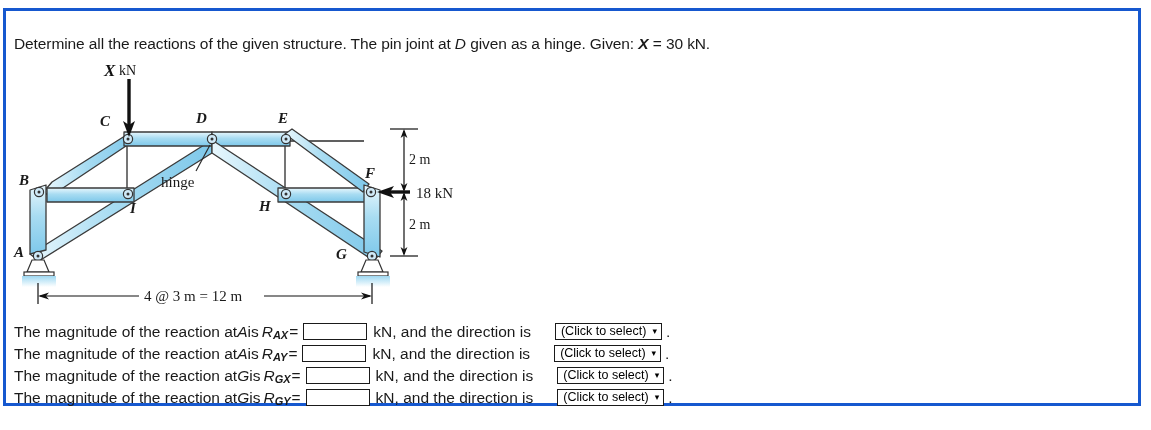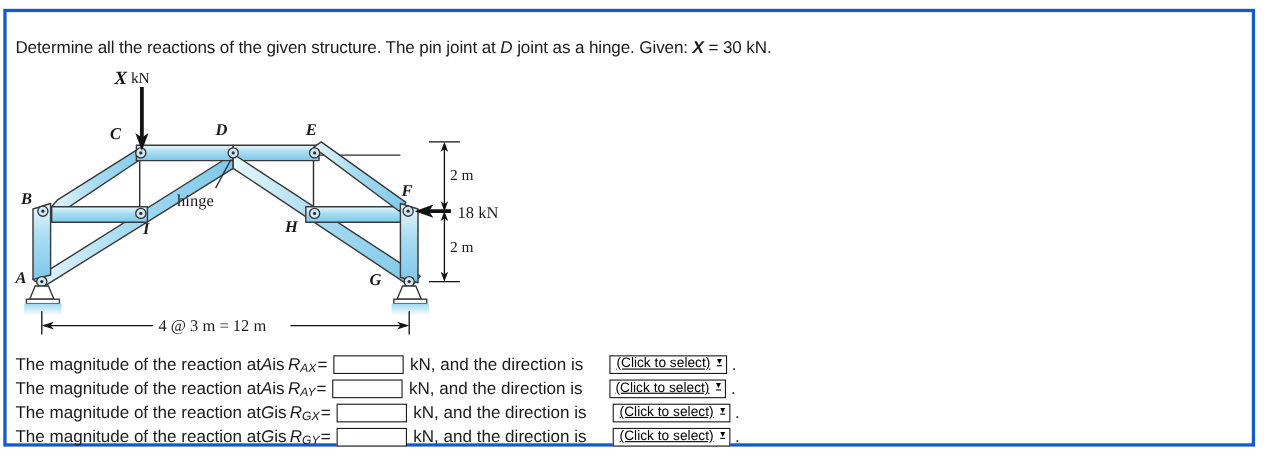--- a/index.html
+++ b/index.html
@@ -56,62 +56,62 @@
   .arow .it { font-style: italic; }
   .sym {
     font-style: italic;
     display: inline-block;
     margin: 0 1px 0 3px;
   }
   .sym sub {
     font-size: 11px;
     font-style: italic;
     vertical-align: -2px;
+    font-weight: bold;
   }
   .eq { margin-right: 2px; }
   .ans-input {
     width: 64px; height: 17px;
     border: 1.4px solid #1a1a1a;
     background: #fff;
     margin: 0 3px;
     font-family: "Liberation Sans", sans-serif;
     font-size: 12px;
     box-sizing: border-box;
     padding: 0 2px;
     outline: none;
   }
   .mid { margin: 0 20px 0 3px; }
   .sel {
     display: inline-flex;
-    align-items: flex-start;
+    align-items: center;
     height: 17px;
     border: 1.4px solid #1a1a1a;
     background: #fff;
     padding: 0 4px 0 5px;
     margin: 0 3px 0 4px;
     font-size: 12.5px;
     color: #000;
     box-sizing: border-box;
     cursor: pointer;
     line-height: 1;
-    text-decoration: underline;
   }
   .sel .caret { margin-left: 6px; font-size: 9px; }
   .period { margin-left: 1px; }
   
   .lbl { font-family: "Liberation Serif", serif; font-style: italic; font-weight: bold; fill: #1a1a1a; }
   .dimtxt { font-family: "Liberation Serif", serif; fill: #1a1a1a; }
 </style>
 </head>
 <body>
 
 <div id="frame">
 
   <div id="prompt">
-    <span>Determine all the reactions of the given structure. The pin joint at </span><span class="it">D</span><span> joint as a hinge. Given: </span><span class="it" style="font-weight:bold">X</span><span> = 30 kN.</span>
+    <span>Determine all the reactions of the given structure. The pin joint at </span><span class="it">D</span><span> given as a hinge. Given: </span><span class="it" style="font-weight:bold">X</span><span> = 30 kN.</span>
   </div>
 
   <div id="figure">
     <svg width="470" height="255" viewBox="0 0 470 255" xmlns="http://www.w3.org/2000/svg">
       <defs>
         <linearGradient id="memV" x1="0" y1="0" x2="1" y2="0">
           <stop offset="0%" stop-color="#e8f7fd"></stop>
           <stop offset="45%" stop-color="#a8dcf2"></stop>
           <stop offset="100%" stop-color="#7ec8ea"></stop>
         </linearGradient>

